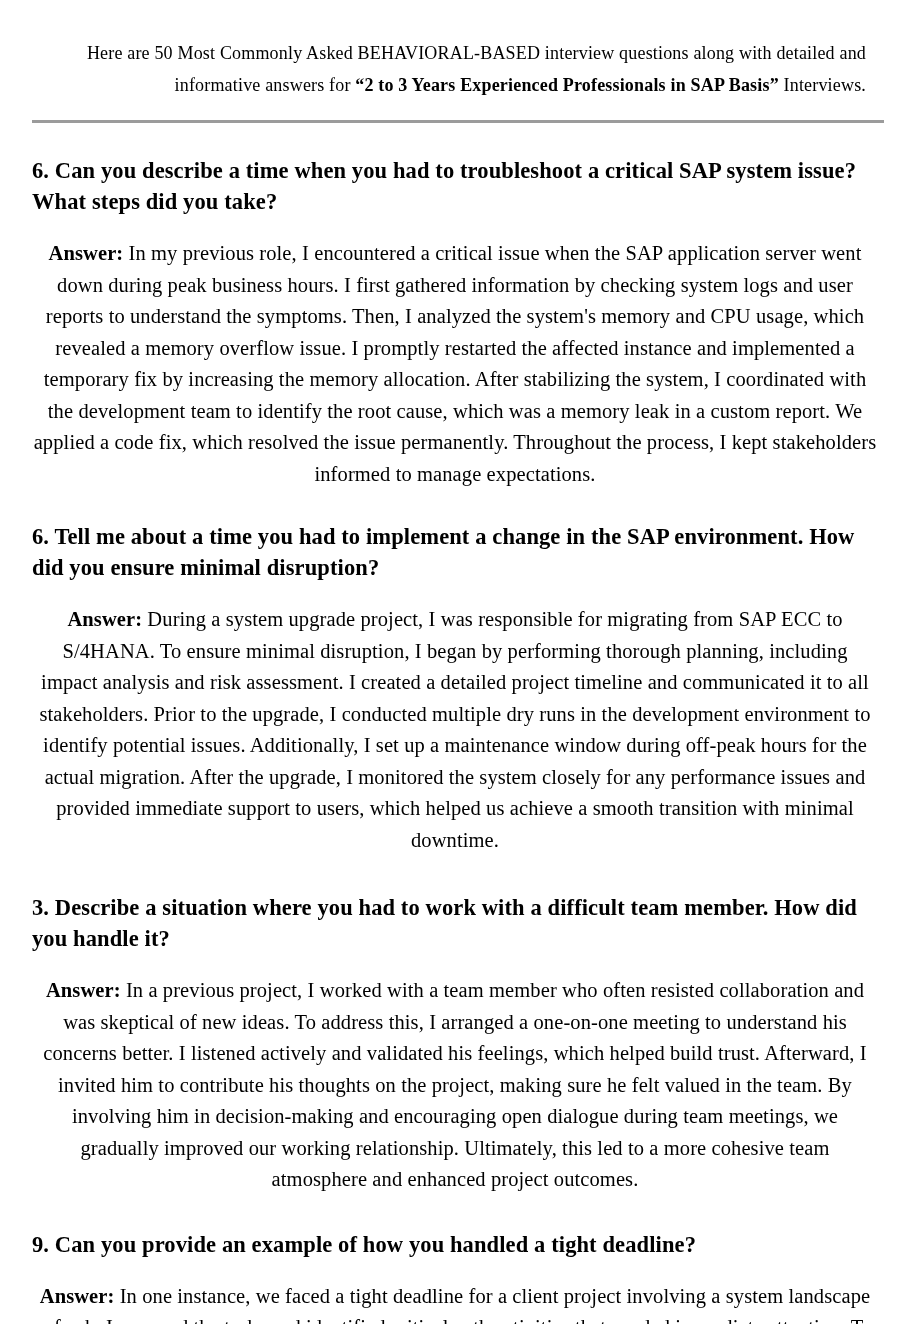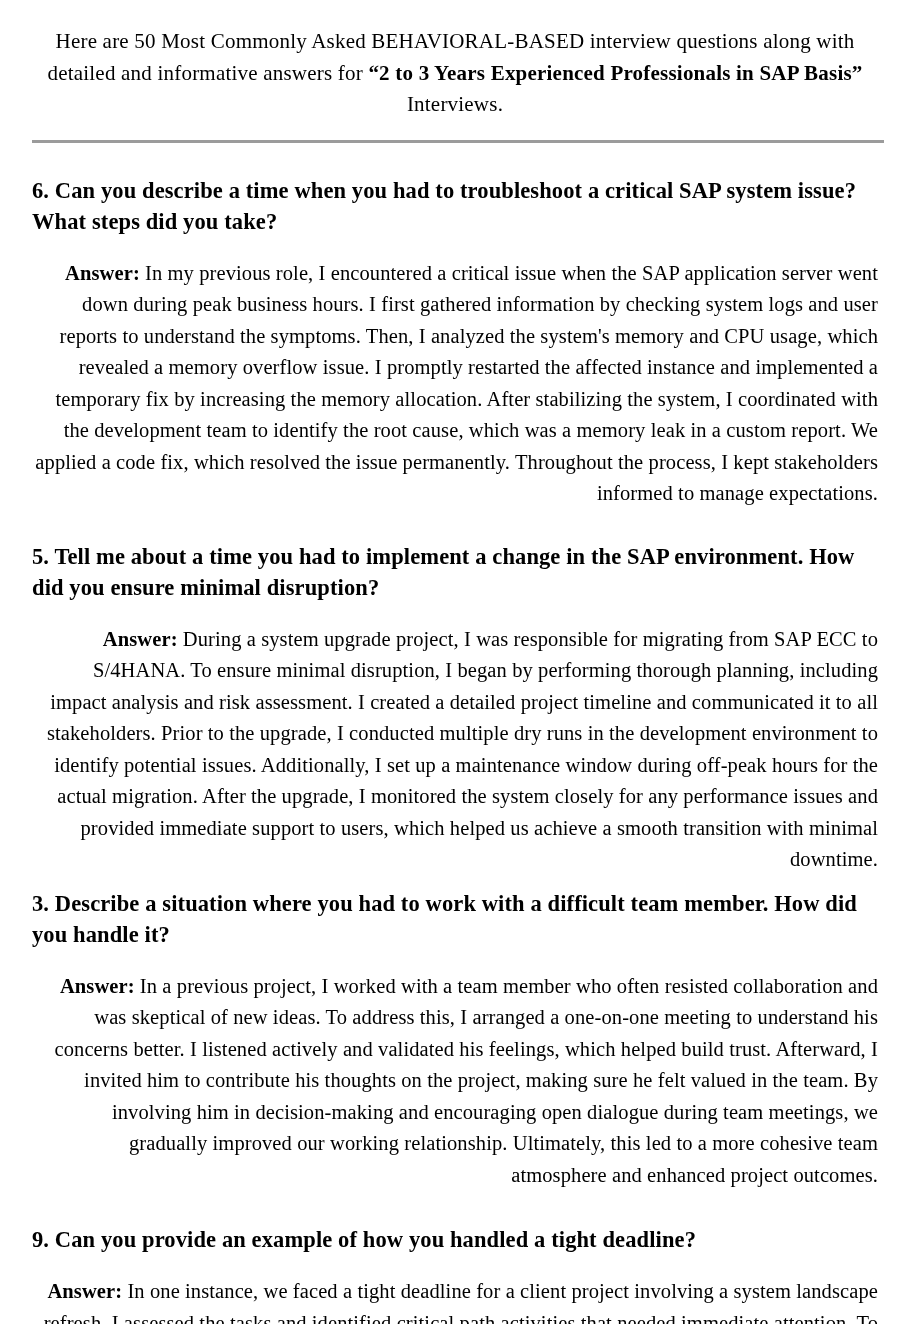--- a/index.html
+++ b/index.html
@@ -16,24 +16,24 @@
     color: #000000;
     -webkit-font-smoothing: antialiased;
   }
   .page {
     box-sizing: border-box;
     width: 908px;
     height: 1324px;
     padding: 26px 30px 0 32px;
   }
   .intro {
-    font-size: 21px;
+    font-size: 18px;
     line-height: 31.5px;
-    margin: 0;
-    text-align: center;
+    margin: 12px;
+    text-align: right;
     letter-spacing: 0.01em;
   }
   .intro .emph {
     font-weight: bold;
   }
   .divider {
     border: 0;
     height: 3px;
     background: #9b9b9b;
     margin: 19px 6px 0 0;
@@ -46,49 +46,49 @@
     font-size: 22.5px;
     line-height: 31px;
     font-weight: bold;
     margin: 29px 0 0 0;
     letter-spacing: 0.005em;
   }
   p.answer {
     font-size: 20.5px;
     line-height: 31.5px;
     margin: 21px 0 0 0;
-    text-align: right;
+    text-align: center;
     letter-spacing: 0.005em;
   }
   p.answer .answer-label {
     font-weight: bold;
   }
   .q1 h2.question { margin-top: 32px; }
   .q2 h2.question { margin-top: 31px; }
-  .q3 h2.question { margin-top: 12px; }
+  .q3 h2.question { margin-top: 36px; }
   .q4 h2.question { margin-top: 33px; }
 </style>
 </head>
 <body>
 
 <div class="page">
 
   <p class="intro">
     <span>Here are 50 Most Commonly Asked BEHAVIORAL-BASED interview questions along with detailed and informative answers for </span><span class="emph">“2 to 3 Years Experienced Professionals in SAP Basis”</span><span> Interviews.</span>
   </p>
 
   <hr class="divider">
 
   <section class="qa-block q1">
     <h2 class="question">6. Can you describe a time when you had to troubleshoot a critical SAP system issue? What steps did you take?</h2>
     <p class="answer"><span class="answer-label">Answer:</span><span> In my previous role, I encountered a critical issue when the SAP application server went down during peak business hours. I first gathered information by checking system logs and user reports to understand the symptoms. Then, I analyzed the system's memory and CPU usage, which revealed a memory overflow issue. I promptly restarted the affected instance and implemented a temporary fix by increasing the memory allocation. After stabilizing the system, I coordinated with the development team to identify the root cause, which was a memory leak in a custom report. We applied a code fix, which resolved the issue permanently. Throughout the process, I kept stakeholders informed to manage expectations.</span></p>
   </section>
 
   <section class="qa-block q2">
-    <h2 class="question">5. Tell me about a time you had to implement a change in the SAP environment. How did you ensure minimal disruption?</h2>
+    <h2 class="question">6. Tell me about a time you had to implement a change in the SAP environment. How did you ensure minimal disruption?</h2>
     <p class="answer"><span class="answer-label">Answer:</span><span> During a system upgrade project, I was responsible for migrating from SAP ECC to S/4HANA. To ensure minimal disruption, I began by performing thorough planning, including impact analysis and risk assessment. I created a detailed project timeline and communicated it to all stakeholders. Prior to the upgrade, I conducted multiple dry runs in the development environment to identify potential issues. Additionally, I set up a maintenance window during off-peak hours for the actual migration. After the upgrade, I monitored the system closely for any performance issues and provided immediate support to users, which helped us achieve a smooth transition with minimal downtime.</span></p>
   </section>
 
   <section class="qa-block q3">
     <h2 class="question">3. Describe a situation where you had to work with a difficult team member. How did you handle it?</h2>
     <p class="answer"><span class="answer-label">Answer:</span><span> In a previous project, I worked with a team member who often resisted collaboration and was skeptical of new ideas. To address this, I arranged a one-on-one meeting to understand his concerns better. I listened actively and validated his feelings, which helped build trust. Afterward, I invited him to contribute his thoughts on the project, making sure he felt valued in the team. By involving him in decision-making and encouraging open dialogue during team meetings, we gradually improved our working relationship. Ultimately, this led to a more cohesive team atmosphere and enhanced project outcomes.</span></p>
   </section>
 
   <section class="qa-block q4">
     <h2 class="question">9. Can you provide an example of how you handled a tight deadline?</h2>

